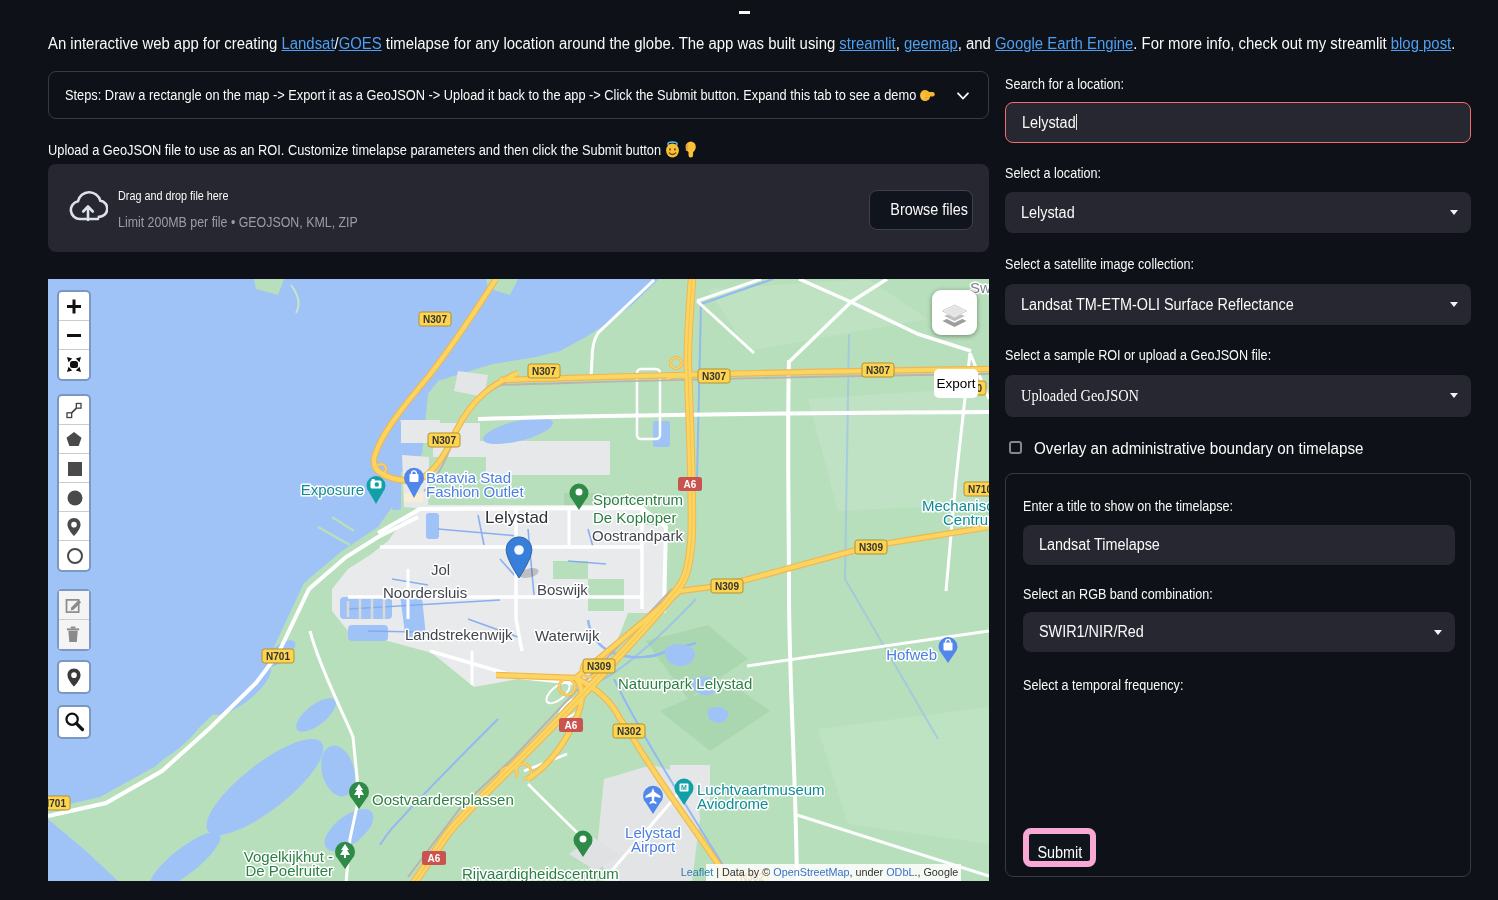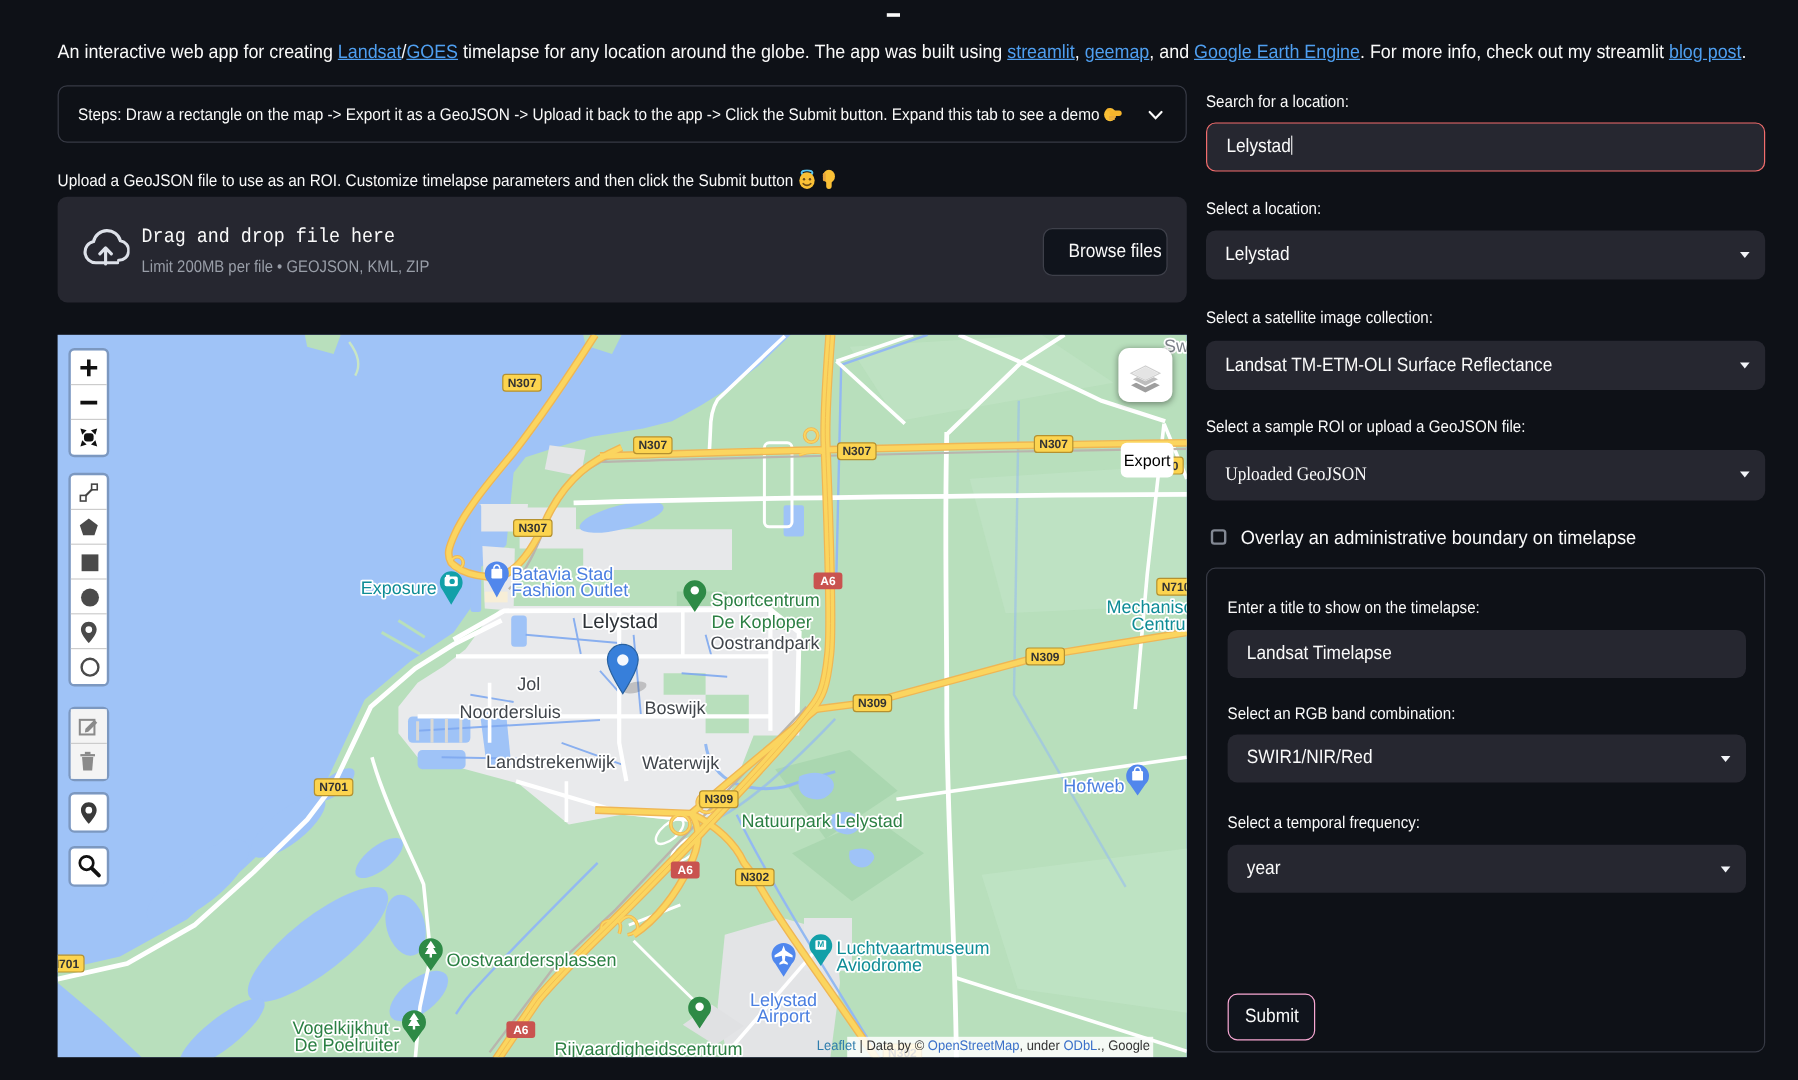--- a/index.html
+++ b/index.html
@@ -47,21 +47,21 @@
       <circle cx="7.5" cy="6" r="5.5" fill="#fac036"></circle>
       <rect x="5" y="6" width="5" height="10.5" rx="2.5" fill="#fac036"></rect>
       <rect x="2" y="3" width="2.6" height="7" rx="1.3" fill="#e8a33d"></rect>
     </svg></div>
 
 <div class="abs" style="left:48px;top:164px;width:941px;height:88px;background:#262730;border-radius:8px;">
   <svg class="abs" style="left:20px;top:26px;" width="40" height="36" viewBox="0 0 40 36">
     <path d="M12 29 a9 9 0 0 1 -2 -17.8 a11.5 11.5 0 0 1 22.3 -0.6 a8.2 8.2 0 0 1 -1.5 16.3 M12 29 h18" fill="none" stroke="#dde1e9" stroke-width="2.6" stroke-linecap="round"></path>
     <path d="M20 30 L20 17 M15.2 21.5 L20 16.5 L24.8 21.5" stroke="#dde1e9" stroke-width="2.6" fill="none" stroke-linecap="round" stroke-linejoin="round"></path>
   </svg>
-  <div class="abs" style="left:70px;top:25px;font-size:17px;font-family:Liberation Mono, monospace;"><span class="sx">Drag and drop file here</span></div>
+  <div class="abs" style="left:70px;top:25px;font-size:12px;"><span class="sx">Drag and drop file here</span></div>
   <div class="abs" style="left:70px;top:50px;font-size:14px;color:#999ea8;"><span style="display:inline-block;transform:scaleX(0.885);transform-origin:0 50%;white-space:nowrap;">Limit 200MB per file • GEOJSON, KML, ZIP</span></div>
   <div class="abs" style="left:821px;top:26px;width:104px;height:40px;background:#10141c;border:1px solid #3e404a;border-radius:8px;text-align:right;line-height:38px;font-size:16px;"><span class="sx" style="transform-origin:50% 50%;">Browse files</span></div>
 </div>
 
 <div id="map" class="abs" style="left:48px;top:279px;width:941px;height:602px;background:#9fc3f7;overflow:hidden;">
 <svg width="941" height="602" viewBox="0 0 941 602" style="position:absolute;left:0;top:0;" font-family="Liberation Sans, sans-serif">
 
   <path d="M611,0 L941,0 L941,602 L70,602 L38,572 L0,540 L0,530 L52,518 L108,487 L156,444 L202,400 L225,370 L256,304 L294,272 L330,248 L344,228 L350,210 L348,196 L362,188 L374,175 L377,145 L380,115 L390,102 L412,95 L445,85 L488,78 L512,72 L536,59 L560,44 L584,26 Z" fill="#b8dfbc"></path>
   <g id="greens">
     <path d="M660,10 L820,0 L880,40 L700,72 Z" fill="#c3e5c8" opacity="0.5"></path>
@@ -449,15 +449,14 @@
 
 <div class="abs" style="left:1009px;top:441px;width:13px;height:13px;border:2px solid #828893;border-radius:3px;background:#0e1117;"></div>
 <div class="abs" style="left:1034px;top:440px;font-size:16px;"><span style="display:inline-block;transform:scaleX(0.95);transform-origin:0 50%;white-space:nowrap;">Overlay an administrative boundary on timelapse</span></div>
 
 <div class="abs" style="left:1005px;top:473px;width:466px;height:404px;border:1px solid #373a45;border-radius:8px;">
   <div class="abs lbl" style="left:17px;top:24px;">Enter a title to show on the timelapse:</div>
   <div class="widget" style="left:17px;top:51px;width:432px;"><span class="sx">Landsat Timelapse</span></div>
   <div class="abs lbl" style="left:17px;top:112px;">Select an RGB band combination:</div>
   <div class="widget" style="left:17px;top:138px;width:432px;"><span class="sx">SWIR1/NIR/Red</span><span class="caret"></span></div>
   <div class="abs lbl" style="left:17px;top:203px;">Select a temporal frequency:</div>
-  <div class="widget" style="left:17px;top:230px;width:432px;"><span class="sx">year</span><span class="caret"></span></div>
-  <div class="abs" style="left:17px;top:354px;width:73px;height:39px;background:#10141c;border:1px solid #f9a8d4;border-radius:8px;text-align:center;line-height:37px;font-size:16px;"><span class="sx" style="transform-origin:50% 50%;">Submit</span></div>
+  <div class="abs" style="left:17px;top:354px;width:73px;height:39px;background:#10141c;border:6px solid #f9a8d4;border-radius:8px;text-align:center;line-height:37px;font-size:16px;"><span class="sx" style="transform-origin:50% 50%;">Submit</span></div>
 </div>
 
 </body></html>

